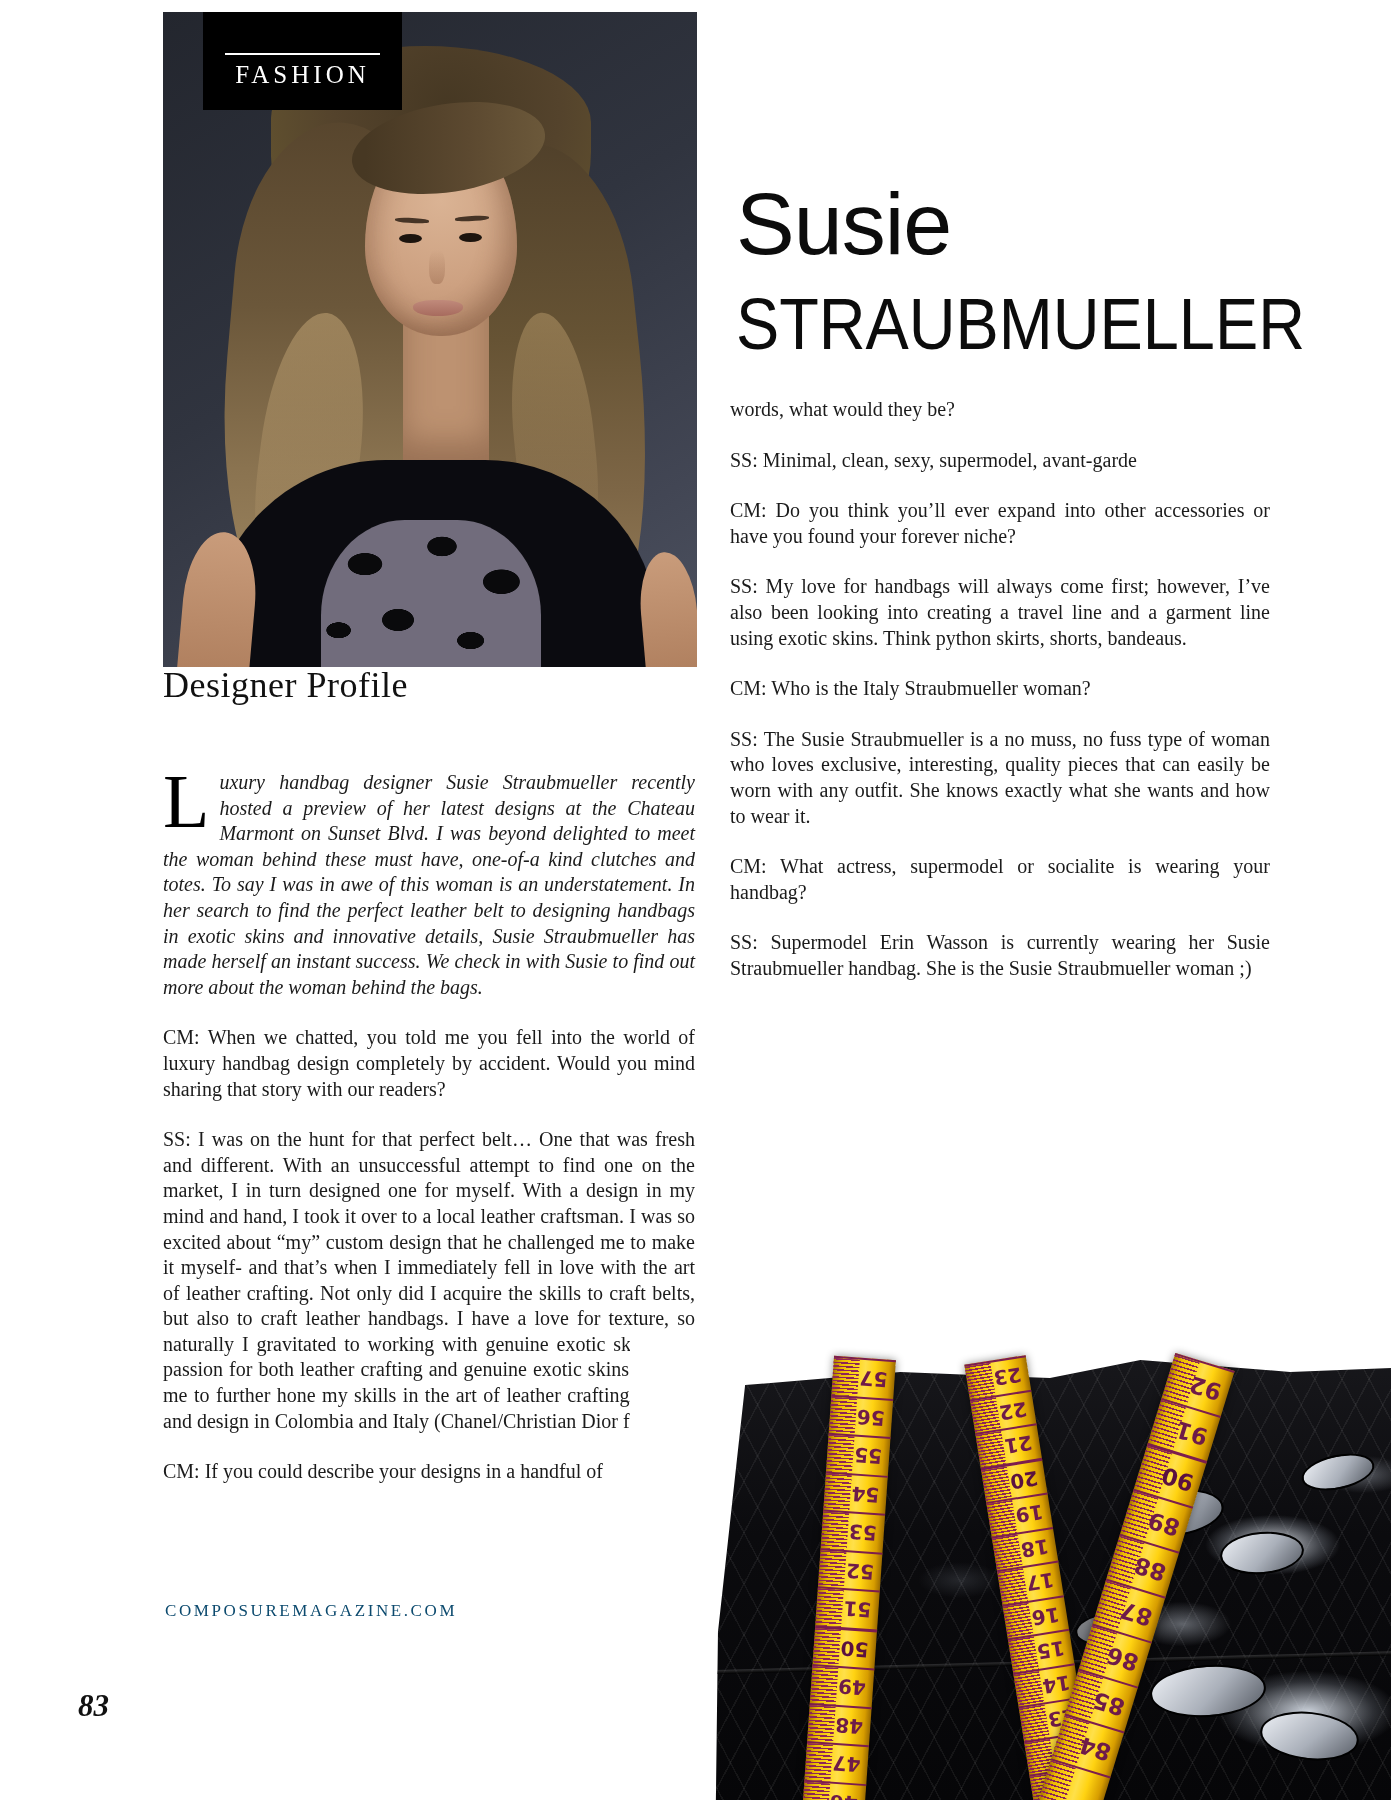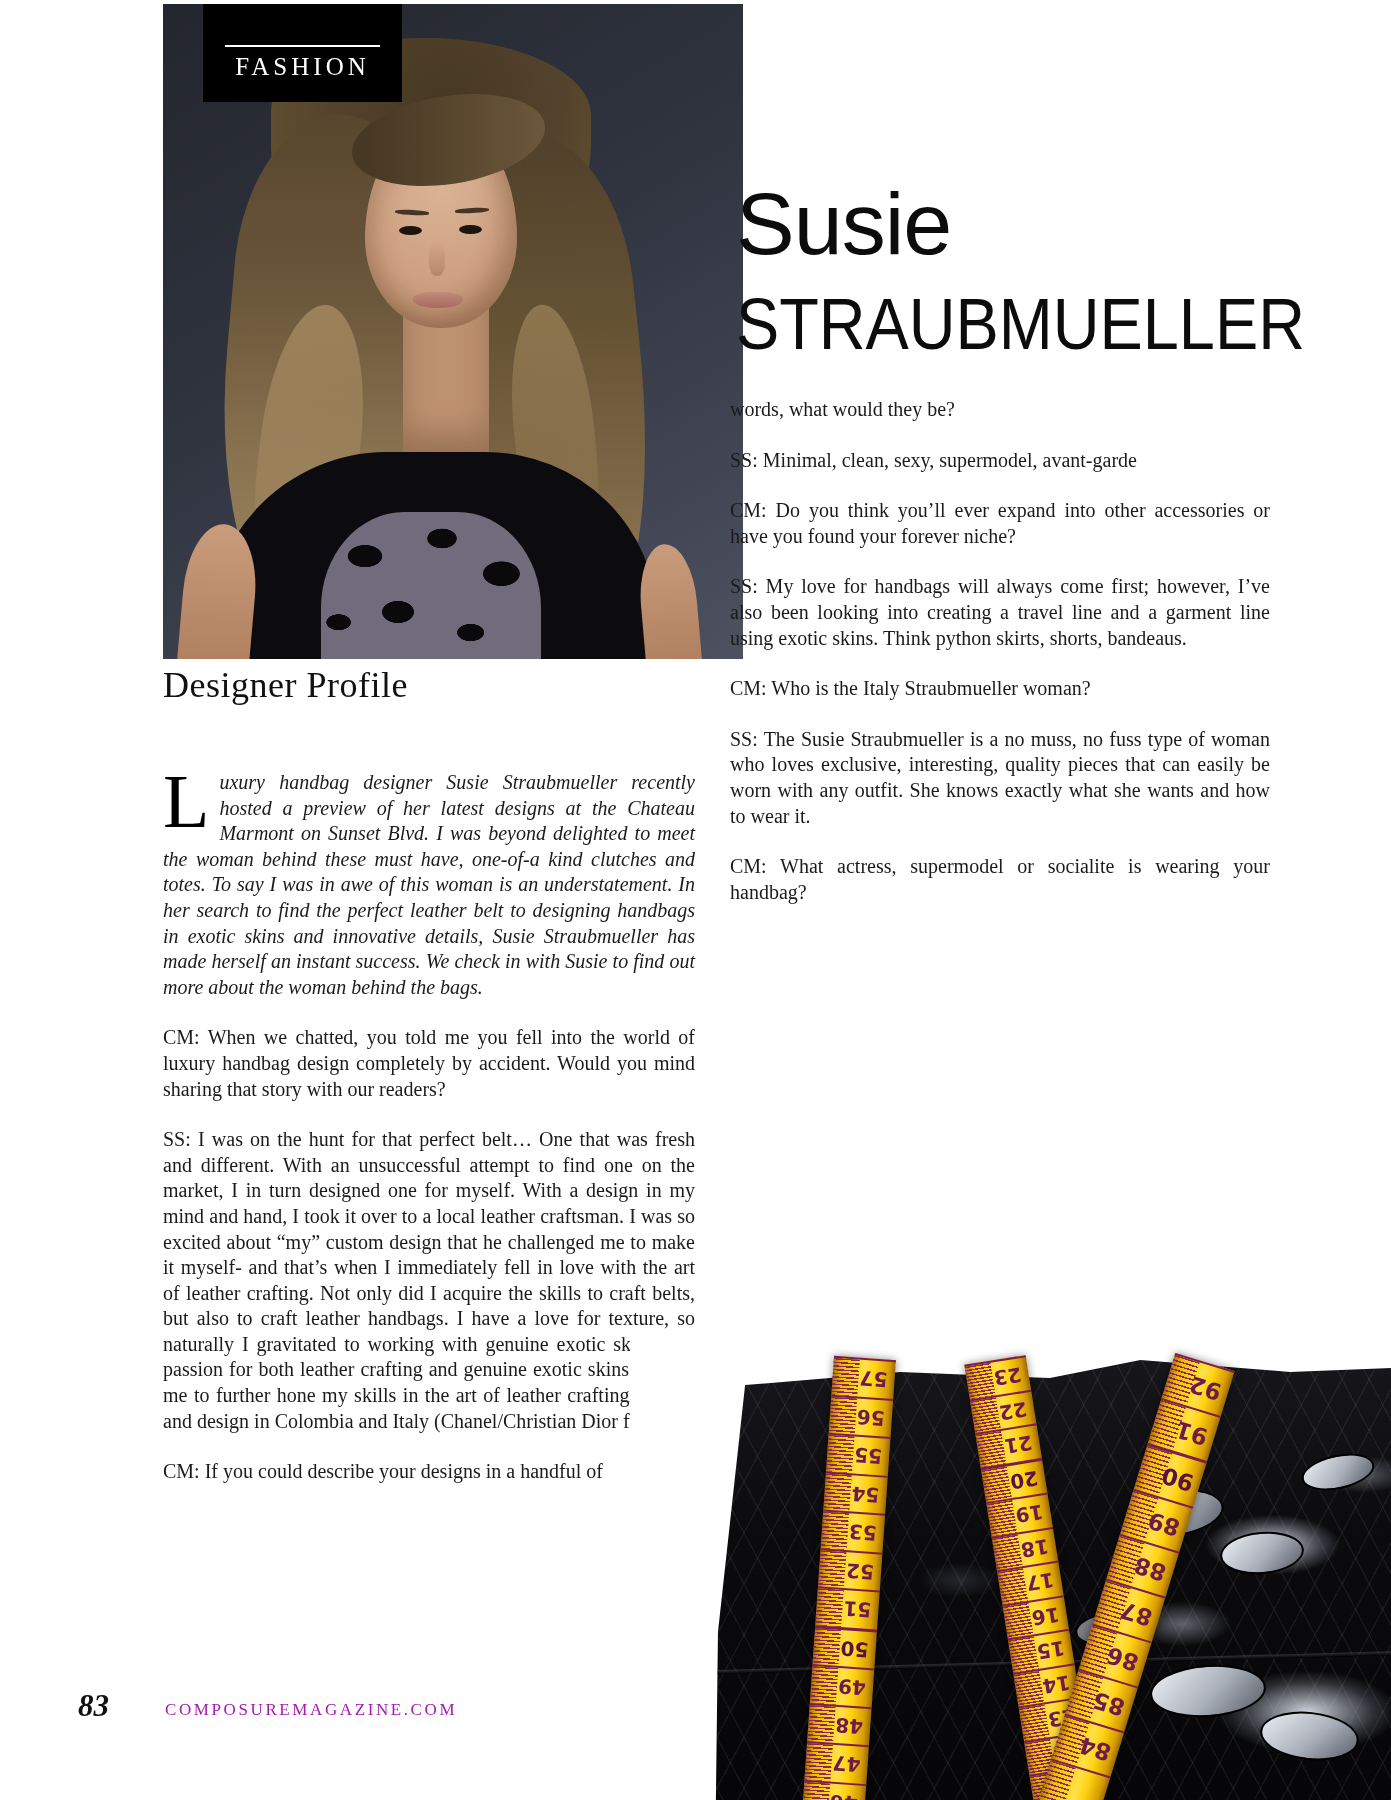--- a/index.html
+++ b/index.html
@@ -1,20 +1,20 @@
 <!DOCTYPE html>
 <html><head>
 <meta charset="utf-8">
 <style>
   html,body{margin:0;padding:0;background:#e8e8e8;}
   .page{position:relative;width:1391px;height:1800px;background:#ffffff;overflow:hidden;
         font-family:"Liberation Serif",serif;color:#1b1b1b;}
 
   
-  .portrait{position:absolute;left:163px;top:4px;width:580px;height:655px;overflow:hidden;
+  .portrait{position:absolute;left:163px;top:12px;width:534px;height:655px;overflow:hidden;
     background:linear-gradient(150deg,#23262e 0%,#30343f 45%,#424654 80%,#4d5260 100%);}
   .hair{position:absolute;border-radius:48% 52% 42% 58%/30% 32% 56% 54%;}
   .hair-top{left:108px;top:34px;width:320px;height:240px;
     background:radial-gradient(circle at 55% 25%,#463823 0%,#54432c 45%,#60502f 75%,#6b583a 100%);}
   .hair-left{left:62px;top:110px;width:200px;height:530px;transform:rotate(5deg);
     background:linear-gradient(175deg,#57452d 0%,#6b573a 35%,#8a7350 65%,#9c8560 90%);}
   .hair-right{left:305px;top:130px;width:175px;height:495px;transform:rotate(-6deg);
     background:linear-gradient(185deg,#50402a 0%,#665334 40%,#7d6646 70%,#947c58 95%);}
   .hair-hl{position:absolute;border-radius:50%/46%;}
   .hl1{left:96px;top:300px;width:100px;height:300px;transform:rotate(7deg);
@@ -71,21 +71,21 @@
   .col{position:absolute;font-size:20px;line-height:25.6px;text-align:justify;}
   .col p{margin:0 0 25px 0;}
   .col p.q{}
   .left-col{left:163px;top:770px;width:532px;}
   .right-col{left:730px;top:397px;width:540px;}
   .intro{font-style:italic;}
   .dropcap{float:left;font-style:normal;font-size:76px;line-height:56px;padding:3px 10px 0 0;color:#000;}
 
   
   .page-number{position:absolute;left:78px;top:1688px;font-size:31px;font-style:italic;font-weight:bold;color:#111;}
-  .site{position:absolute;left:165px;top:1700px;font-size:17px;letter-spacing:2.6px;color:#a21caf;text-align:right;}
+  .site{position:absolute;left:165px;top:1601px;font-size:17px;letter-spacing:2.6px;color:#0c4a6e;text-align:right;}
 
   
   .bag-photo{position:absolute;left:630px;top:1330px;width:761px;height:470px;overflow:hidden;background:#fff;}
   .bag{position:absolute;left:65px;top:30px;width:696px;height:440px;
     clip-path:polygon(7.2% 5.7%,29.5% 2.7%,51% 4.1%,64% 0%,85.5% 2.7%,100% 1.8%,100% 100%,3% 100%,3.3% 61.8%);
     background:
       radial-gradient(90px 40px at 83% 42%,rgba(235,240,248,.9),rgba(160,168,180,.3) 55%,rgba(0,0,0,0) 75%),
       radial-gradient(120px 55px at 88% 80%,rgba(225,232,242,.9),rgba(140,148,160,.28) 55%,rgba(0,0,0,0) 75%),
       radial-gradient(70px 32px at 70% 60%,rgba(200,208,220,.45),rgba(0,0,0,0) 70%),
       radial-gradient(60px 25px at 96% 26%,rgba(190,198,210,.4),rgba(0,0,0,0) 75%),
@@ -166,20 +166,21 @@
 
   <div class="col right-col">
     <div>
         <p class="q">words, what would they be?</p>
         <p class="a">SS: Minimal, clean, sexy, supermodel, avant-garde</p>
         <p class="q">CM: Do you think you’ll ever expand into other accessories or have you found your forever niche?</p>
         <p class="a">SS: My love for handbags will always come first; however, I’ve also been looking into creating a travel line and a garment line using exotic skins. Think python skirts, shorts, bandeaus.</p>
         <p class="q">CM: Who is the Italy Straubmueller woman?</p>
         <p class="a">SS: The Susie Straubmueller is a no muss, no fuss type of woman who loves exclusive, interesting, quality pieces that can easily be worn with any outfit. She knows exactly what she wants and how to wear it.</p>
         <p class="q">CM: What actress, supermodel or socialite is wearing your handbag?</p>
+        <p class="a">SS: Supermodel Erin Wasson is currently wearing her Susie Straubmueller handbag. She is the Susie Straubmueller woman ;)</p>
       </div>
   </div>
 
   <div class="page-number">83</div>
   <div class="site">COMPOSUREMAGAZINE.COM</div>
 
   <div class="bag-photo">
     <div class="bag">
       <div class="bag-seam"></div>
       <div class="scale s1"></div>

